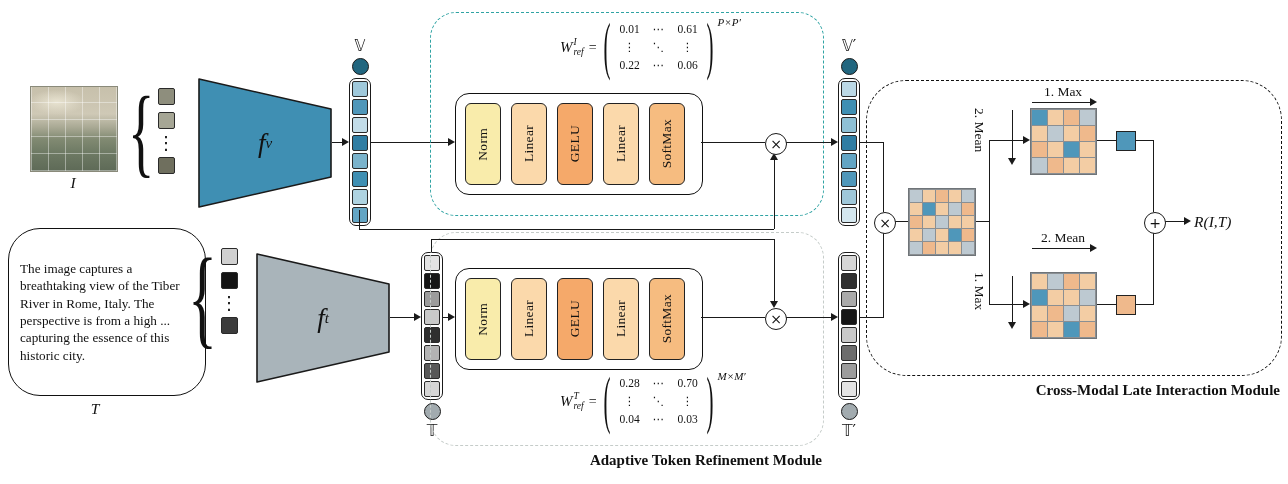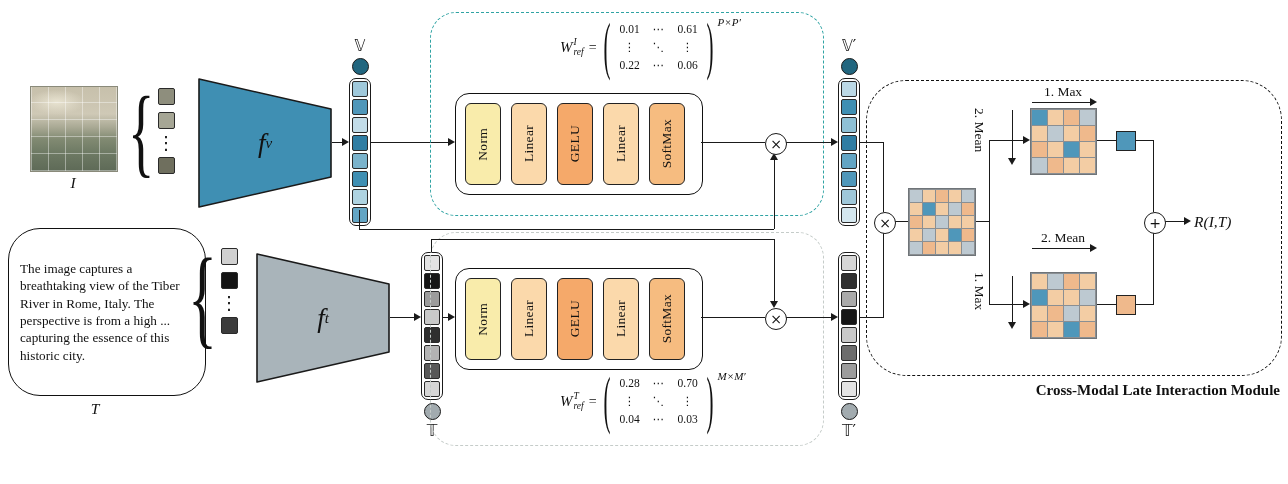--- a/index.html
+++ b/index.html
@@ -286,20 +286,21 @@
         <div class="cell" style="background: rgb(22, 22, 22);"></div>
         <div class="cell" style="background: rgb(201, 201, 201);"></div>
         <div class="cell" style="background: rgb(108, 108, 108);"></div>
         <div class="cell" style="background: rgb(156, 156, 156);"></div>
         <div class="cell" style="background: rgb(227, 227, 227);"></div>
       </div>
     <span class="tokcap" style="background: rgb(162, 171, 175);"></span>
     <span class="toklabel">𝕋′</span>
   </div>
 
+  <div class="modtitle" style="left:430px;top:452px;width:392px">Adaptive Token Refinement Module</div>
 
   <div class="dashbox" style="left:866px;top:80px;width:414px;height:294px;border:1.6px dashed #111;border-radius:40px"></div>
   <div class="modtitle" style="left:866px;top:382px;width:414px">Cross-Modal Late Interaction Module</div>
 
   <div class="hl" style="left:860px;top:142px;width:24px"></div>
   <div class="vl" style="left:883px;top:143px;height:69px"></div>
   <div class="hl" style="left:860px;top:317px;width:24px"></div>
   <div class="vl" style="left:883px;top:232px;height:86px"></div>
   <div class="ocirc" style="left:874px;top:212px">
       <span>×</span>

